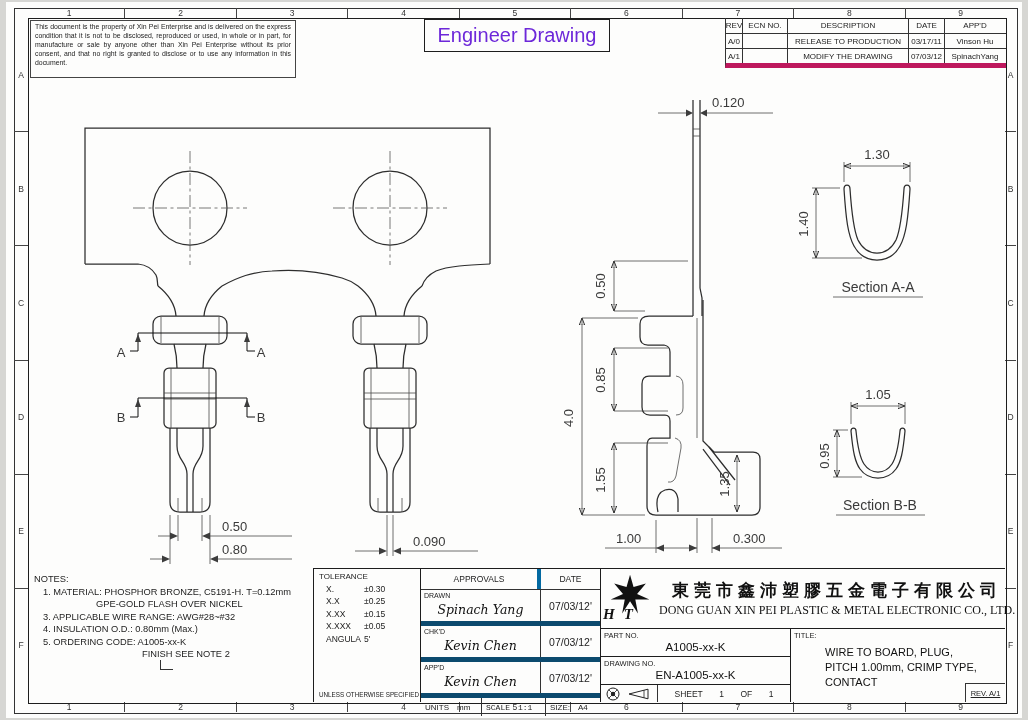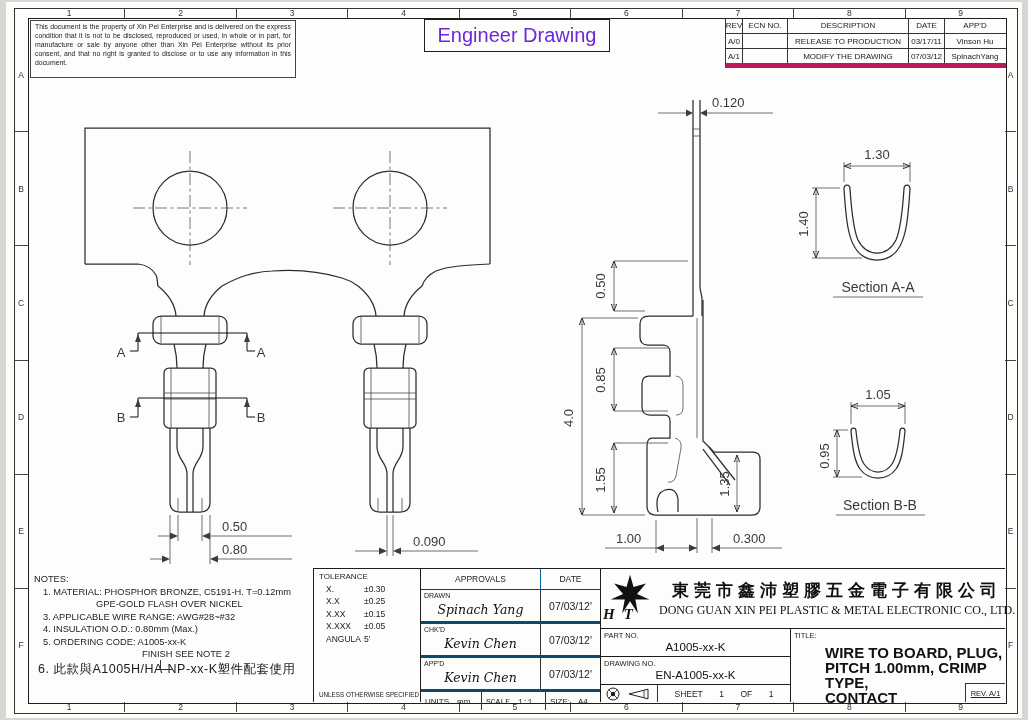--- a/index.html
+++ b/index.html
@@ -42,24 +42,24 @@
   .notes .cjk{font-size:12.5px;padding-left:4px;margin-top:2px;letter-spacing:.5px;}
   
   .box{box-sizing:border-box;border-left:1px solid #1d1d1d;border-top:1px solid #1d1d1d;}
   .tol{left:313px;top:568px;width:107px;height:134px;font-size:8.5px;}
   .tol .hd{padding:3px 0 0 5px;font-size:8px;}
   .tol .tr{display:flex;padding:2.5px 0 0 12px;}
   .tol .tr b{font-weight:normal;width:38px;}
   .tol .ft{position:absolute;bottom:4px;left:5px;font-size:6.3px;}
   .apv{left:420px;top:568px;width:180px;height:134px;}
   .apv .hrow{display:flex;height:20px;border-bottom:1px solid #333;}
-  .apv .hc1{width:120px;box-sizing:border-box;border-right:1px solid #0369a1;display:flex;
+  .apv .hc1{width:120px;box-sizing:border-box;border-right:4px solid #0369a1;display:flex;
             align-items:center;justify-content:center;font-size:8.5px;}
   .apv .hc2{flex:1;display:flex;align-items:center;justify-content:center;font-size:8.5px;}
-  .apv .srow{display:flex;height:31px;border-bottom:3px solid #0c4a6e;}
+  .apv .srow{display:flex;height:31px;border-bottom:5px solid #0c4a6e;}
   .apv .sc1{width:120px;box-sizing:border-box;border-right:1px solid #333;position:relative;}
   .apv .role{position:absolute;left:3px;top:2px;font-size:7px;}
   .apv .sig{position:absolute;left:0;right:0;bottom:4px;text-align:center;
             font-family:"DejaVu Serif",serif;font-style:italic;font-size:12.5px;color:#111;}
   .apv .sc2{flex:1;display:flex;align-items:center;justify-content:center;font-size:10.5px;}
   .apv .brow{display:flex;height:18px;}
   .apv .bc{box-sizing:border-box;border-right:1px solid #333;display:flex;align-items:center;
            padding-left:4px;font-size:8px;gap:8px;}
   .apv .bc:last-child{border-right:none;}
   .company{left:600px;top:568px;width:405px;height:60px;display:flex;align-items:center;}
@@ -72,21 +72,21 @@
   .logo .lt{position:absolute;left:2px;bottom:2px;font-family:"Liberation Serif",serif;
             font-style:italic;font-weight:bold;font-size:15px;color:#111;letter-spacing:9px;}
   .partrow{left:600px;width:190px;height:28px;position:absolute;}
   .lbl{position:absolute;left:3px;top:2px;font-size:7.5px;color:#222;}
   .val{position:absolute;left:0;right:0;bottom:3px;text-align:center;font-size:11.5px;color:#111;}
   .symsheet{left:600px;top:684px;width:190px;height:18px;display:flex;}
   .symcell{width:57px;box-sizing:border-box;border-right:1px solid #333;display:flex;
            align-items:center;justify-content:center;gap:6px;}
   .sheetcell{flex:1;display:flex;align-items:center;justify-content:space-evenly;font-size:8.5px;}
   .titlebox{left:790px;top:628px;width:215px;height:74px;}
-  .titlelines{position:absolute;left:34px;top:16px;font-size:15px;line-height:15px;color:#111;font-weight:bold;}
+  .titlelines{position:absolute;left:34px;top:16px;font-size:11px;line-height:15px;color:#111;}
   .revbox{left:965px;top:683px;width:40px;height:19px;border-left:1px solid #333;border-top:1px solid #333;
           box-sizing:border-box;display:flex;align-items:center;justify-content:center;font-size:7.5px;text-decoration:underline;}
   
   svg.draw{position:absolute;left:0;top:0;pointer-events:none;}
   svg.draw path,svg.draw rect,svg.draw circle,svg.draw line{fill:none;stroke:#2d2d2d;stroke-width:1.25;}
   svg.draw .thin{stroke:#4a4a4a;stroke-width:.8;}
   svg.draw .cl{stroke:#555;stroke-width:.8;stroke-dasharray:12 3.5 3 3.5;}
   svg.draw .arr{fill:#3c3c3c;stroke:none;}
   svg.draw text{fill:#3a3a3a;font-size:13px;font-family:"Liberation Sans",sans-serif;stroke:none;}
   svg.draw .cutl{stroke:#111;stroke-width:1;}
@@ -311,21 +311,20 @@
   </svg>
 
   <div class="abs notes">
     <div>NOTES:</div>
     <div class="ind">1. MATERIAL: PHOSPHOR BRONZE, C5191-H. T=0.12mm</div>
     <div class="ind2">GPE-GOLD FLASH OVER NICKEL</div>
     <div class="ind">3. APPLICABLE WIRE RANGE: AWG#28~#32</div>
     <div class="ind">4. INSULATION O.D.: 0.80mm (Max.)</div>
     <div class="ind">5. ORDERING CODE: A1005-xx-K</div>
     <div class="callout">FINISH SEE NOTE 2</div>
-    <div class="cjk">6. 此款與A1005H/HA-NP-xx-K塑件配套使用</div>
   </div>
   <div class="abs elbow"></div>
 
   <div class="abs box tol">
     <div class="hd">TOLERANCE</div>
     <div class="tr">
         <b>X.</b>
         <span>±0.30</span>
       </div>
     <div class="tr">

